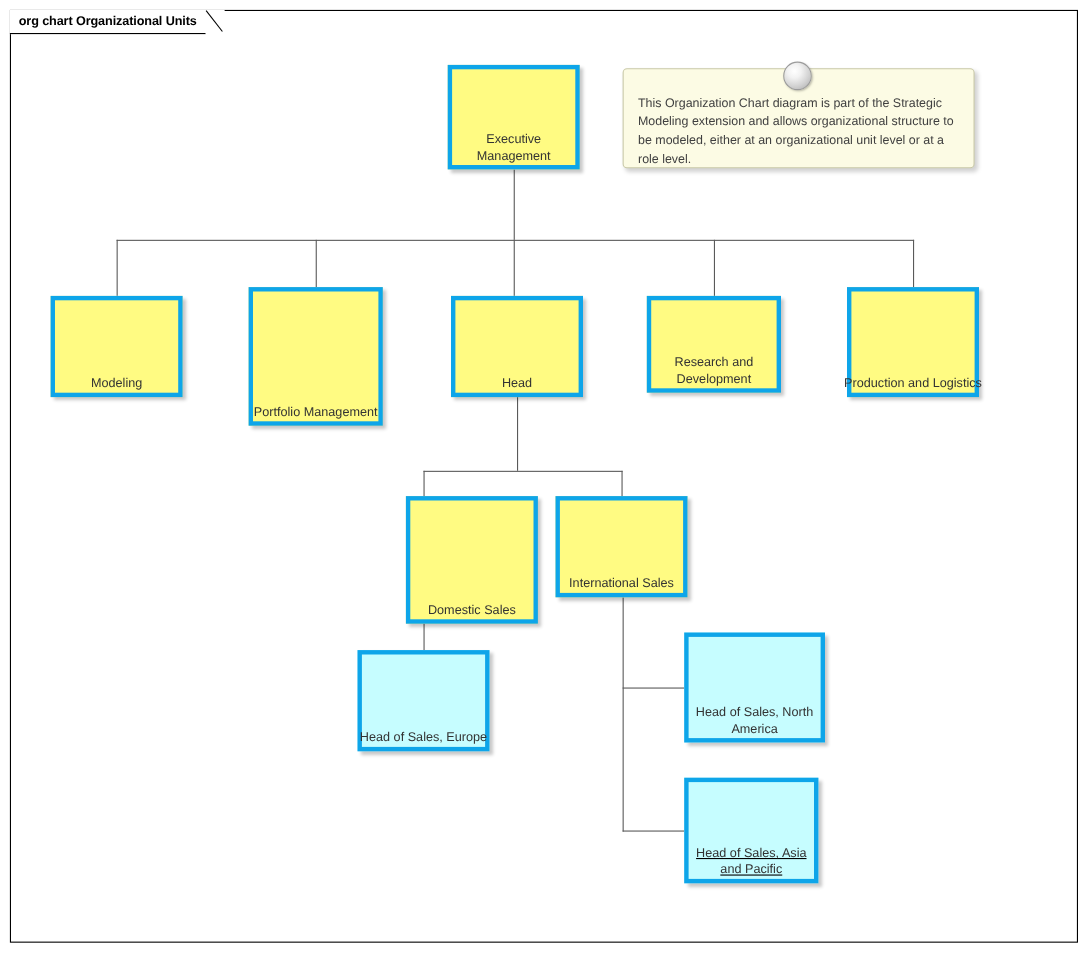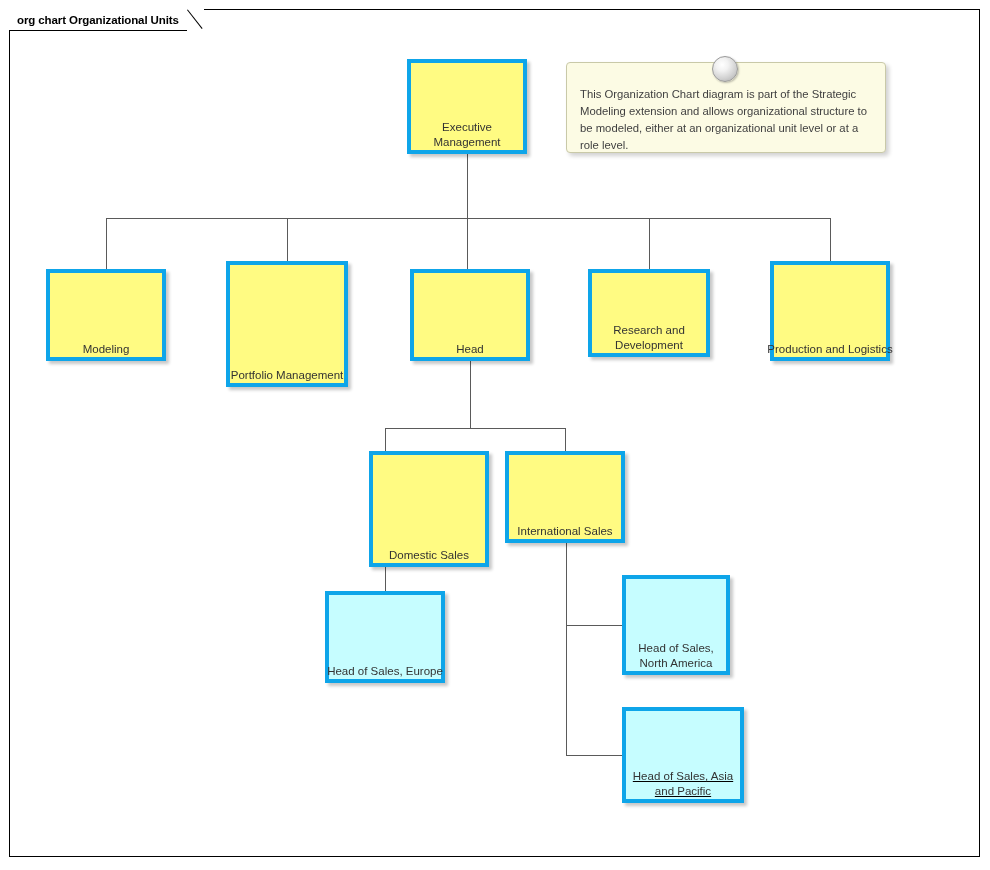--- a/index.html
+++ b/index.html
@@ -187,21 +187,21 @@
     </div>
     <div class="node unit" style="left: 325px; top: 451px; width: 120px; height: 116px; margin-left: 44px;">
       <div class="node-label">Domestic Sales</div>
     </div>
     <div class="node unit" style="left: 505px; top: 451px; width: 120px; height: 92px;">
       <div class="node-label">International Sales</div>
     </div>
     <div class="node role" style="left: 325px; top: 591px; width: 120px; height: 92px;">
       <div class="node-label">Head of Sales, Europe</div>
     </div>
-    <div class="node role" style="left: 622px; top: 575px; width: 108px; height: 100px;">
+    <div class="node role" style="left: 622px; top: 575px; width: 128px; height: 100px;">
       <div class="node-label wrap">Head of Sales, North America</div>
     </div>
     <div class="node role" style="left: 622px; top: 707px; width: 122px; height: 96px; text-decoration: underline;">
       <div class="node-label wrap">Head of Sales, Asia and Pacific</div>
     </div>
   </div>
 
 <div id="note">
   <div id="note-text">This Organization Chart diagram is part of the Strategic Modeling extension and allows organizational structure to be modeled, either at an organizational unit level or at a role level.</div>
 </div>

